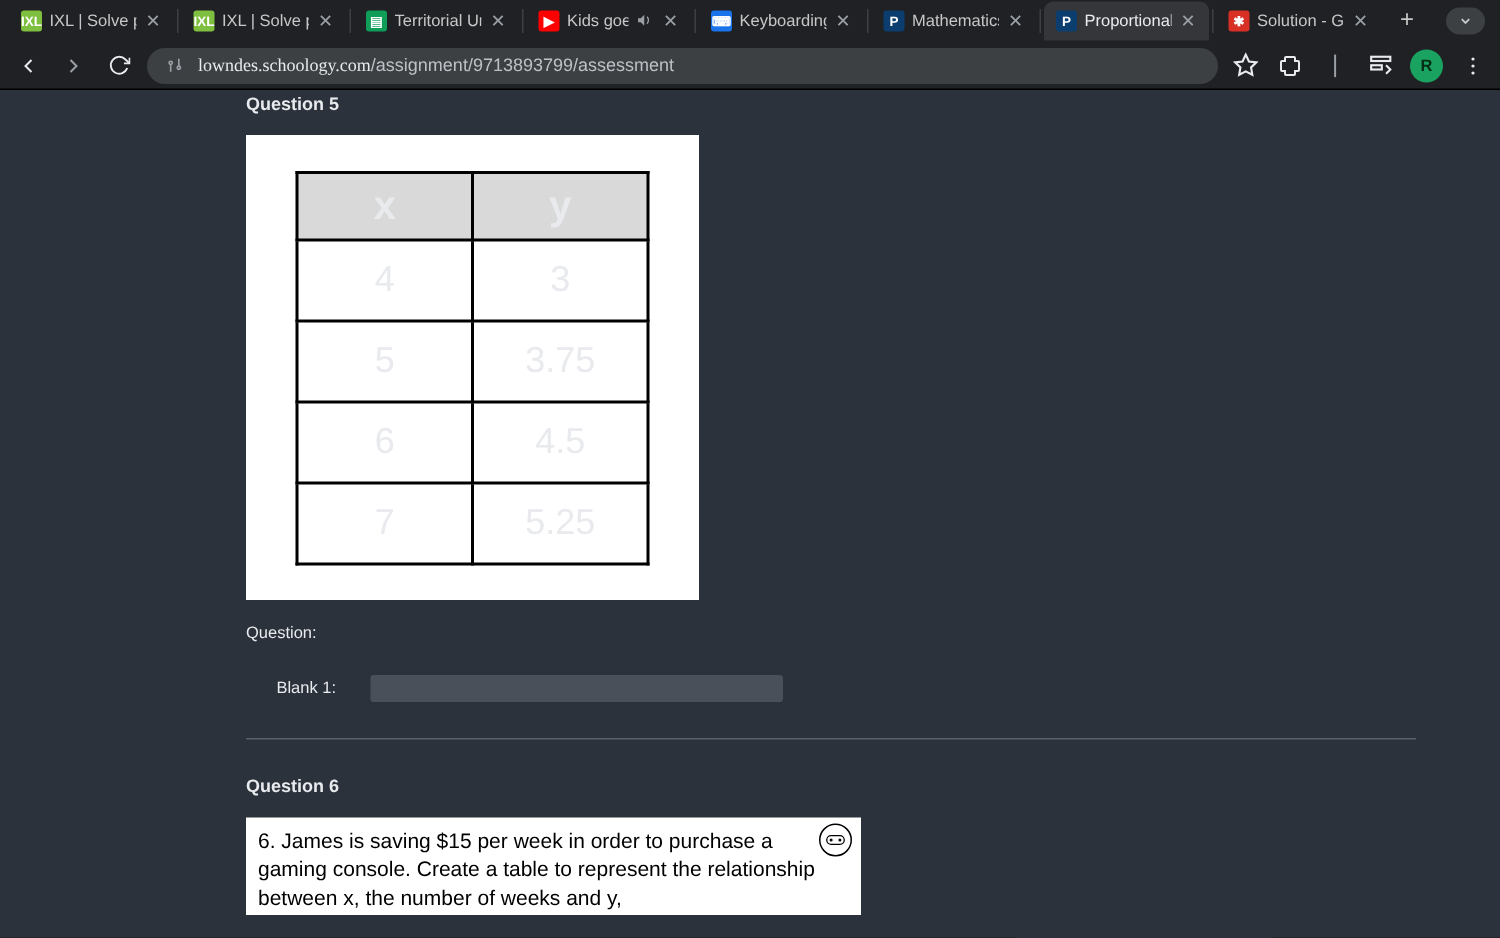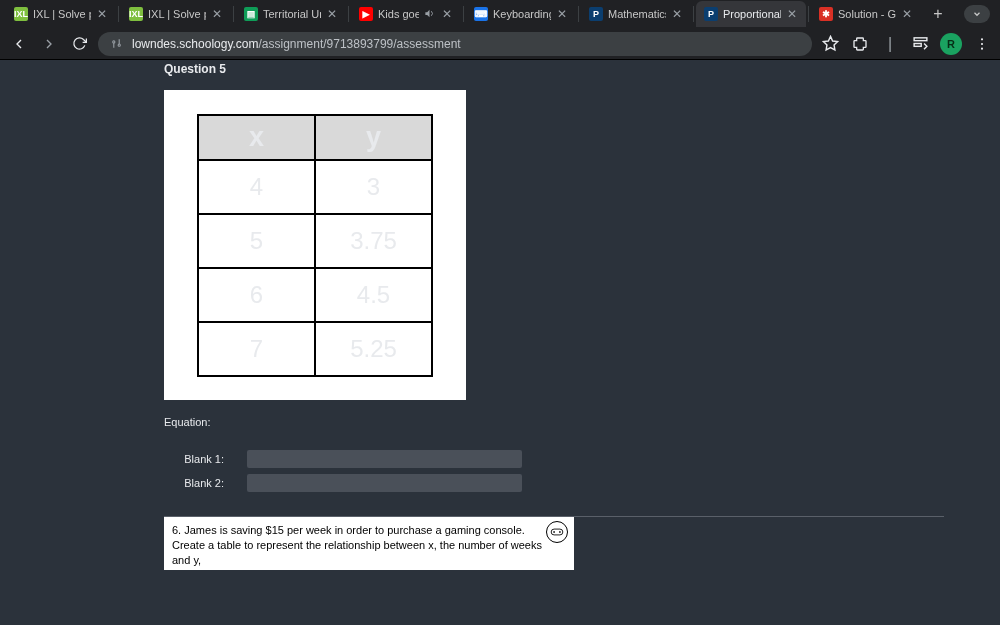--- a/index.html
+++ b/index.html
@@ -16,21 +16,21 @@
   .tab .audio-ic { width:12px; height:12px; flex:0 0 12px; color:#9aa0a6; }
   .tab-sep { width: 1px; height: 16px; background: #3c4043; margin: 0 2px; }
   .newtab { width: 22px; height: 22px; color: #c7c7c7; display:flex; align-items:center; justify-content:center; border-radius:50%; margin-left:6px; cursor:pointer;}
   .window-drop { margin-left:auto; width:26px; height:18px; border-radius:9px; background:#3c4043; color:#c7c7c7; display:flex; align-items:center; justify-content:center; font-size:11px; margin-right:4px; cursor:pointer;}
   
   .toolbar { display:flex; align-items:center; height:32px; padding:0 8px; gap:8px; background:#202124; border-bottom:1px solid #000; }
   .nav-btn { width:22px; height:22px; display:flex; align-items:center; justify-content:center; color:#9aa0a6; cursor:pointer; }
   .nav-btn.enabled { color:#e8eaed; }
   .omnibox { flex:1; height:24px; background:#3c4043; border-radius:12px; display:flex; align-items:center; padding:0 10px; gap:8px; color:#e8eaed; font-size:12px; }
   .omnibox .site-chip { width:16px; height:16px; display:flex; align-items:center; justify-content:center; color:#9aa0a6; }
-  .omnibox .url-host { color:#e8eaed; }
+  .omnibox .url-host { color:#e8eaed;font-family:Liberation Serif, serif; }
   .omnibox .url-path { color:#bdc1c6; }
   .toolbar-right { display:flex; align-items:center; gap:10px; }
   .tb-icon { width:20px; height:20px; display:flex; align-items:center; justify-content:center; color:#e8eaed; cursor:pointer; }
   .avatar { width:22px; height:22px; border-radius:50%; background:#1aa260; color:#062e16; display:flex; align-items:center; justify-content:center; font-size:11px; font-weight:bold; }
   
   
   .page { height: calc(625px - 60px); background:#2b323b; overflow:hidden; position:relative; }
   .content-col { position:absolute; left:80px; right:80px; top:-10px; bottom:0; background:#2b323b; }
   .inner { margin-left:84px; margin-right:60px; padding-top:12px; color:#e8eaed; }
   
@@ -47,21 +47,21 @@
   .prompt-line + .prompt-line { margin-top:6px; }
   
   .blanks { margin-top:22px; margin-left:10px; }
   .blank-row { display:flex; align-items:center; gap:23px; margin-bottom:6px; }
   .blank-label { font-size:11px; color:#e8eaed; width:50px; text-align:right; }
   .blank-input { width:275px; height:18px; background:#4a5059; border:none; border-radius:2px; color:#e8eaed; font-size:11px; padding:0 4px; }
   
   .divider { height:1px; background:#5a6069; margin-top:24px; width:780px; }
   
   .q6-title { font-size:12px; font-weight:bold; color:#e8eaed; margin-top:24px; margin-bottom:14px; }
-  .q6-card { background:#fff; width:410px; padding:6px 24px 2px 8px; color:#000; font-family: Arial, sans-serif; font-size:11px; line-height:1.35; position:relative; }
+  .q6-card { background:#fff; width:410px; padding:6px 24px 2px 8px; color:#000; font-family: Arial, sans-serif; font-size:14px; line-height:1.35; position:relative; }
   .q6-card .small-ico { position:absolute; right:6px; top:4px; width:22px; height:22px; border:1px solid #000; border-radius:50%; display:flex; align-items:center; justify-content:center; }
   
   svg { display:block; }
 </style>
 </head>
 <body>
 
 <div class="browser-chrome">
   <div class="tab-strip" id="tab-strip">
       <div class="tab">
@@ -212,35 +212,32 @@
                 <td>4.5</td>
               </tr>
               <tr>
                 <td>7</td>
                 <td>5.25</td>
               </tr>
             </tbody>
         </table>
       </div>
 
-      <div class="prompt-line">Equation:</div>
+      <div class="prompt-line">Question:</div>
 
       <div class="blanks">
         <div class="blank-row">
           <div class="blank-label">Blank 1:</div>
           <input class="blank-input" value="" style="">
         </div>
-        <div class="blank-row">
-          <div class="blank-label">Blank 2:</div>
-          <input class="blank-input" value="" style="">
-        </div>
       </div>
 
       <div class="divider"></div>
 
+      <div class="q6-title">Question 6</div>
 
       <div class="q6-card">
         <span>6. James is saving $15 per week in order to purchase a gaming console. Create a table to represent the relationship between x, the number of weeks and y,</span>
         <div class="small-ico">
           <svg width="14" height="10" viewBox="0 0 24 16" fill="none" stroke="#000" stroke-width="1.5">
               <rect x="2" y="3" width="20" height="10" rx="5"></rect>
               <circle cx="7" cy="8" r="1"></circle>
               <circle cx="17" cy="8" r="1"></circle>
             </svg>
         </div>

